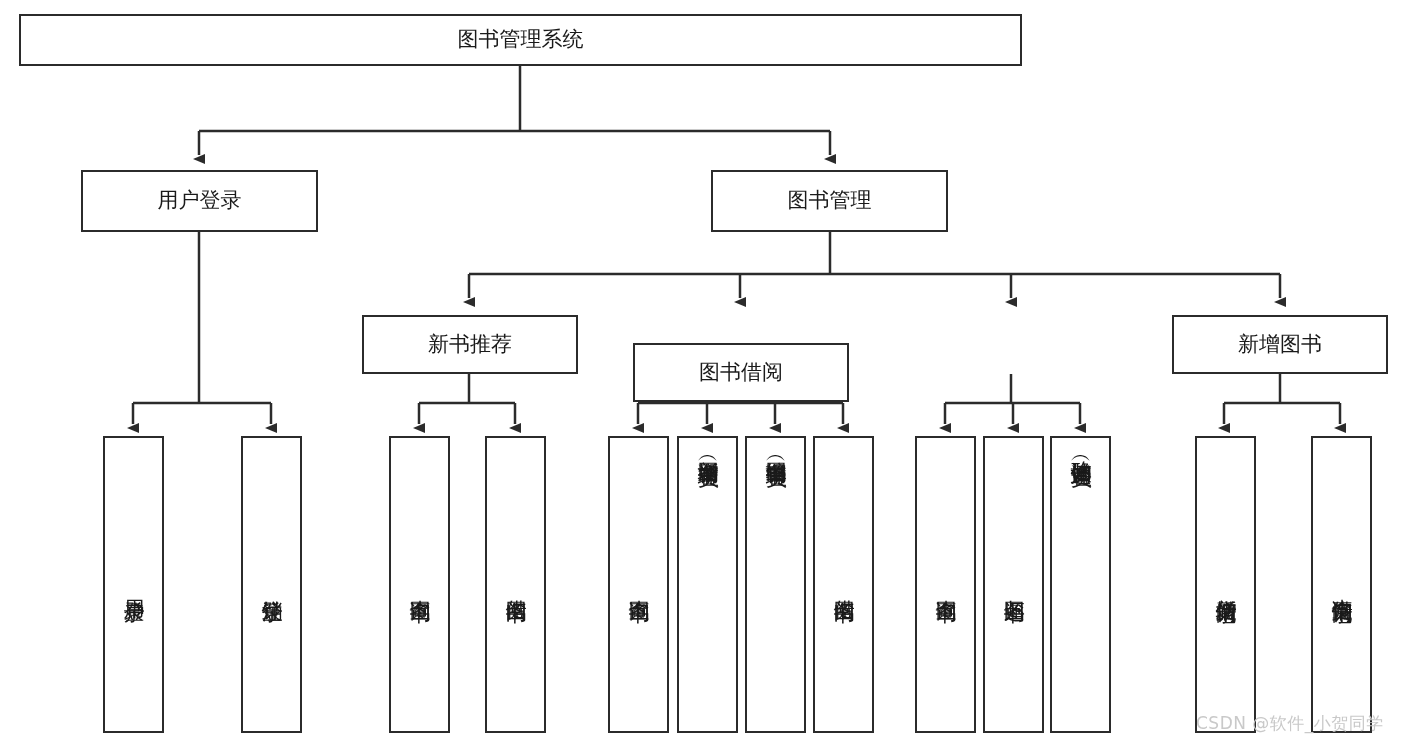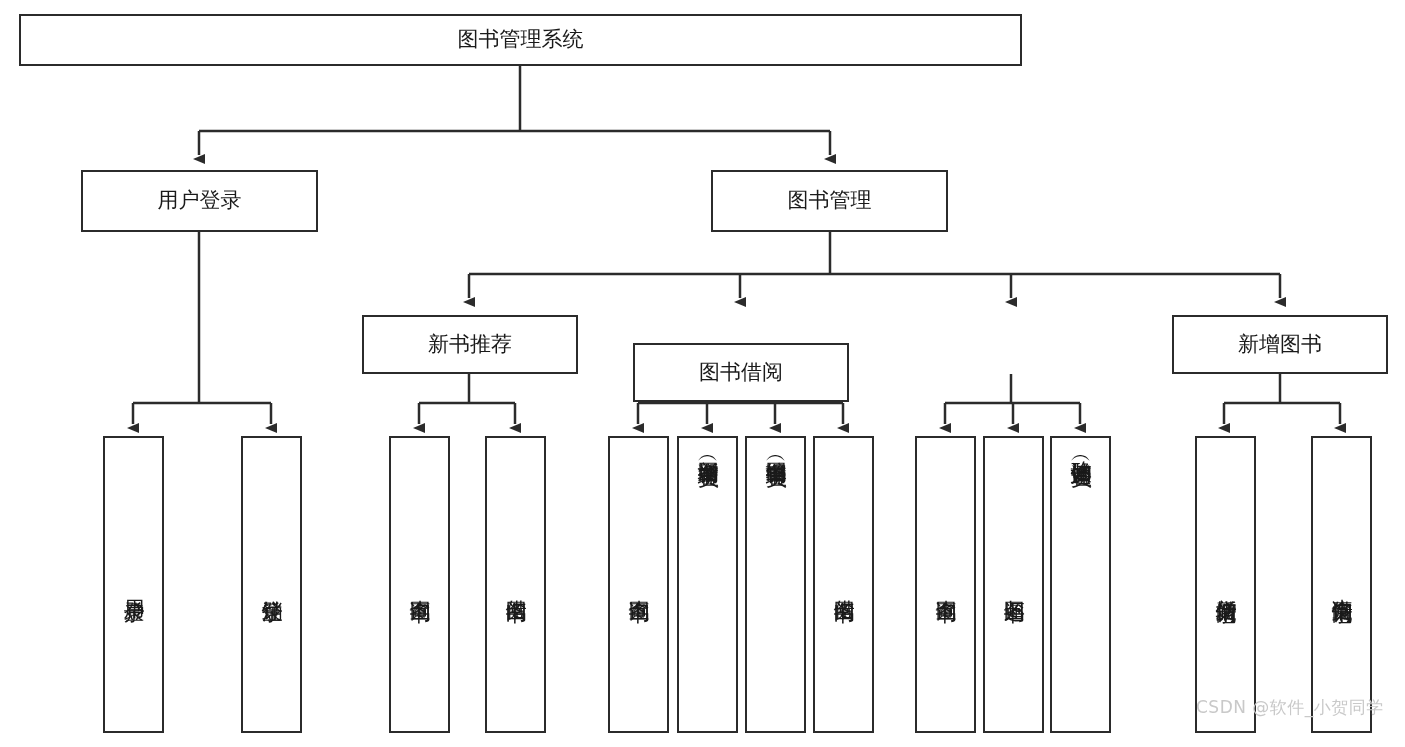--- a/index.html
+++ b/index.html
@@ -9,21 +9,21 @@
   svg#wires{position:absolute;left:0;top:0;width:1405px;height:747px;}
   .node{position:absolute;box-sizing:border-box;background:#ffffff;
         border:2.5px solid #2b2b2b;display:flex;align-items:center;
         justify-content:center;color:#1a1a1a;}
   .node.h{font-size:21px;line-height:1.1;}
   .node.v{padding-top:6px;align-items:flex-start;}
   .vtxt{writing-mode:vertical-rl;text-orientation:upright;
         font-size:21px;line-height:1.22;letter-spacing:1px;
         white-space:nowrap;}
   .node.v.mid{align-items:center;padding-top:0;}
-  .watermark{position:absolute;left:1196px;top:696px;font-size:17px;
+  .watermark{position:absolute;left:1196px;top:712px;font-size:17px;
              color:#c9c9c9;white-space:nowrap;letter-spacing:0.5px;}
 </style>
 </head>
 <body>
 
 <div id="stage">
 
   <svg id="wires" viewBox="0 0 1405 747" xmlns="http://www.w3.org/2000/svg">
     <defs>
       <marker id="ah" markerWidth="10" markerHeight="12" refX="1" refY="6" orient="auto" markerUnits="userSpaceOnUse">

